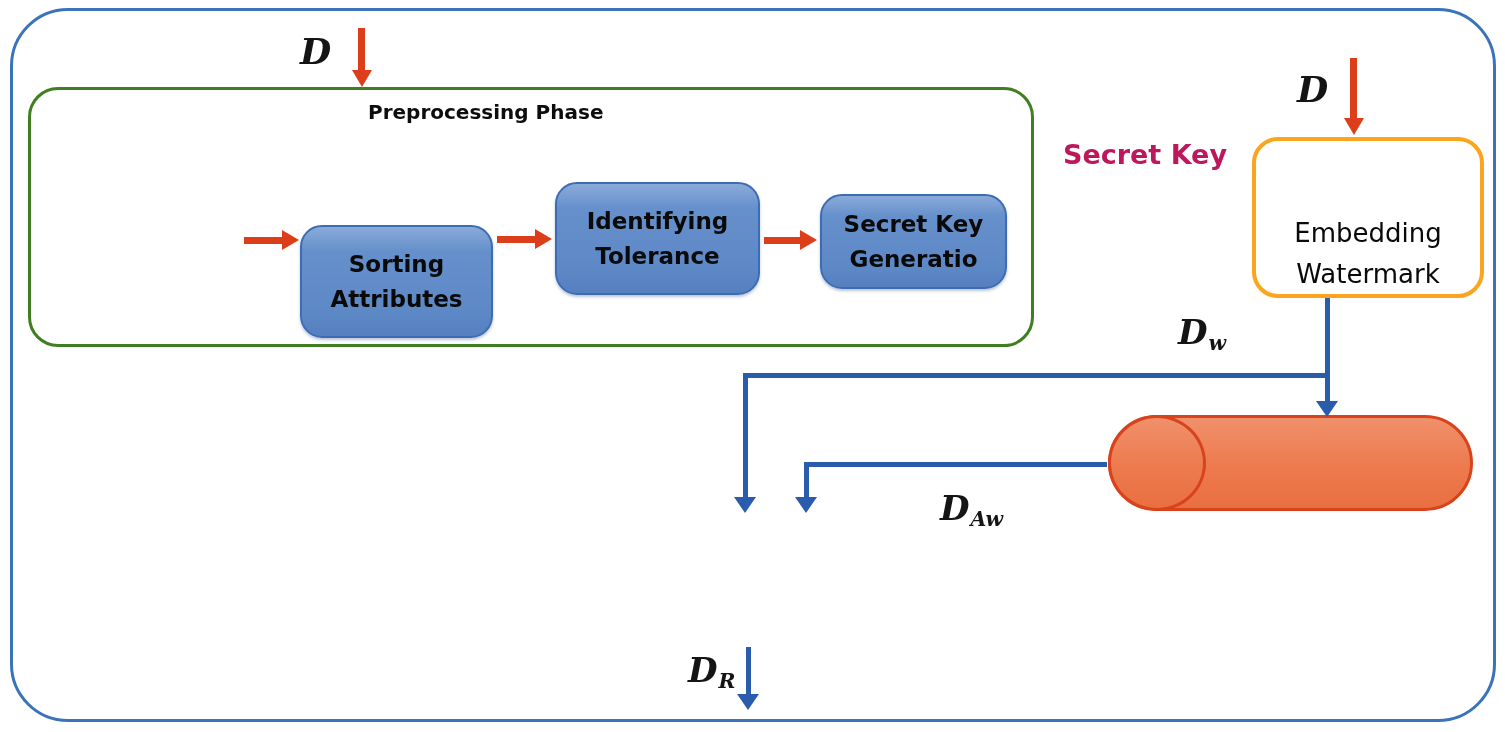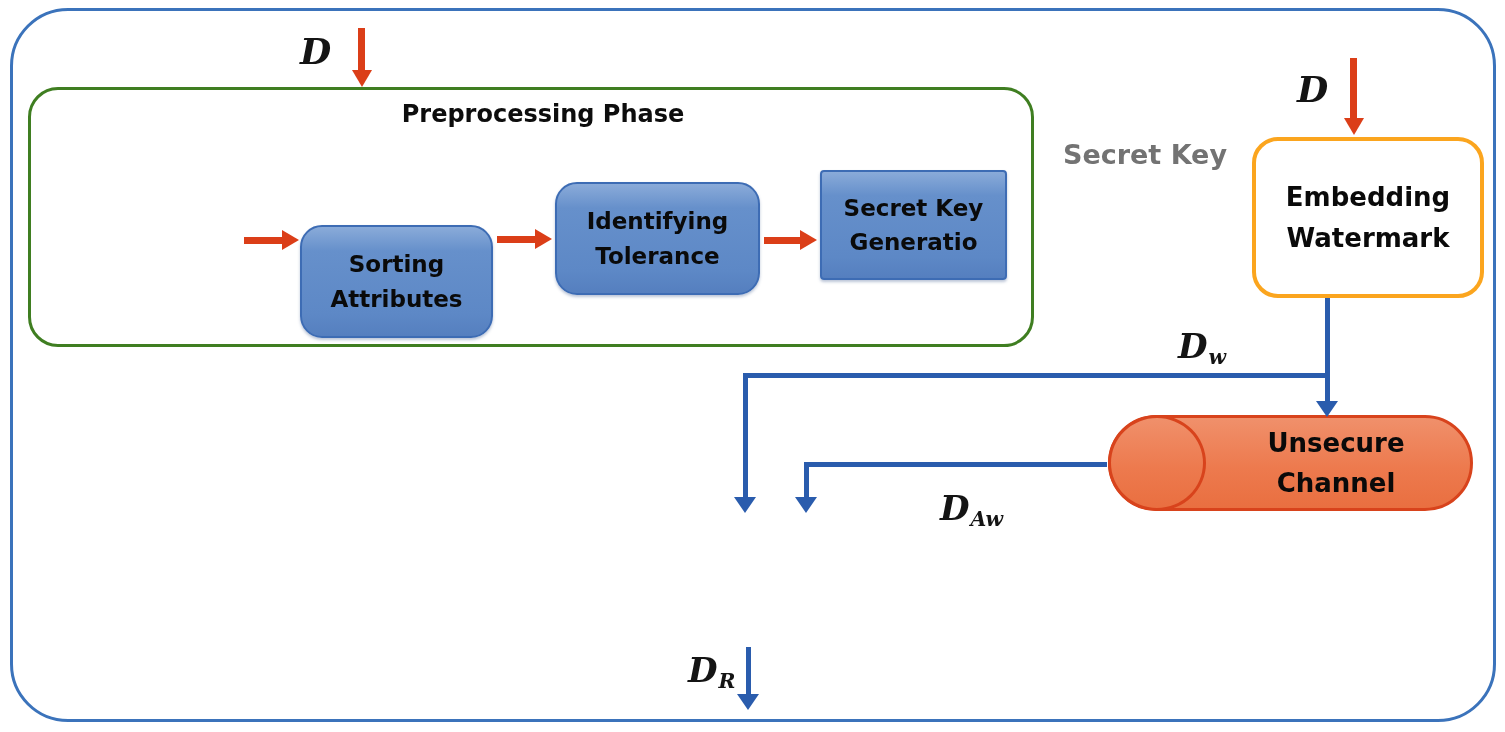--- a/index.html
+++ b/index.html
@@ -16,49 +16,49 @@
   .outer-frame{
     left:10px;top:8px;width:1486px;height:714px;
     border:3px solid #3B73BB;border-radius:58px;
   }
   .green-frame{
     left:28px;top:87px;width:1006px;height:260px;
     border:3px solid #3F7E21;border-radius:30px;
   }
   .pp-title{
     left:368px;top:100px;width:350px;
-    text-align:center;font-size:24px;font-weight:bold;color:#0d0d0d;
+    text-align:left;font-size:20px;font-weight:bold;color:#0d0d0d;
   }
 
   
   .step{
     background:linear-gradient(180deg,#8aabd9 0%,#6690cb 22%,#5d88c6 80%,#557fbf 100%);
     border:2px solid #3d6cb4;
     color:#0a0a0a;font-weight:bold;font-size:23px;line-height:1.5;
     display:flex;align-items:center;justify-content:center;text-align:center;
     box-shadow:0 2px 3px rgba(60,90,140,.35);
   }
   .step-1{left:52px;top:178px;width:188px;height:112px;border-radius:2px;}
   .step-2{left:300px;top:180px;width:193px;height:113px;border-radius:22px;margin-top:45px;}
   .step-3{left:555px;top:182px;width:205px;height:113px;border-radius:22px;}
-  .step-4{left:820px;top:170px;width:187px;height:110px;border-radius:4px;}
+  .step-4{left:820px;top:194px;width:187px;height:95px;border-radius:22px;}
 
   
   .rshaft{background:#DB3E18;}
   .rhead-right{width:0;height:0;border-top:10px solid transparent;border-bottom:10px solid transparent;border-left:17px solid #DB3E18;}
   .rhead-down{width:0;height:0;border-left:10px solid transparent;border-right:10px solid transparent;border-top:17px solid #DB3E18;}
 
   
   .bline{background:#2A5CAD;}
   .bhead-down{width:0;height:0;border-left:11px solid transparent;border-right:11px solid transparent;border-top:16px solid #2A5CAD;}
 
   
   .node{
-    background:#ffffff;color:#0a0a0a;font-weight:bold;font-size:26px;line-height:1.55;
-    display:flex;align-items:center;justify-content:center;text-align:center;
+    background:#ffffff;color:#0a0a0a;font-weight:normal;font-size:26px;line-height:1.55;
+    display:flex;align-items:flex-end;justify-content:center;text-align:center;
   }
   .embedding{left:1252px;top:137px;width:232px;height:161px;border:4px solid #FBA51E;border-radius:26px;}
   .detection{left:612px;top:513px;width:260px;height:134px;border:3px solid #E8501C;border-radius:26px;z-index:2;}
 
   
   .channel-body{
     left:1108px;top:415px;width:365px;height:96px;border-radius:48px;
     border:3px solid #D8431C;
     background:linear-gradient(180deg,#F0906B 0%,#ED7A4E 55%,#E96F40 100%);
     z-index:2;
@@ -69,30 +69,30 @@
     background:linear-gradient(180deg,#F0906B 0%,#ED7A4E 55%,#E96F40 100%);
     z-index:3;
   }
   .channel-label{
     left:1206px;top:415px;width:260px;height:96px;
     display:flex;align-items:center;justify-content:center;text-align:center;
     font-weight:bold;font-size:26px;line-height:1.55;color:#0a0a0a;z-index:4;
   }
 
   
-  .plain-label{font-weight:bold;color:#737373;}
+  .plain-label{font-weight:bold;color:#be185d;}
   .secret-key{left:1045px;top:139px;width:200px;text-align:center;font-size:27px;}
   .math{
     font-family:"DejaVu Serif", serif;font-style:italic;font-weight:600;
     font-size:36px;color:#141414;
   }
   .math .sub{font-size:0.6em;font-weight:700;position:relative;top:0.28em;margin-left:1px;}
   .lbl-d-left{left:300px;top:30px;}
   .lbl-d-right{left:1297px;top:68px;}
-  .lbl-dw{left:1178px;top:326px;font-size:34px;}
+  .lbl-dw{left:1178px;top:312px;font-size:34px;}
   .lbl-daw{left:940px;top:488px;font-size:34px;}
   .lbl-dr{left:688px;top:650px;font-size:34px;}
 
   .z1{z-index:1;} .z3{z-index:3;}
 </style>
 </head>
 <body>
 
 <div id="canvas">
 
@@ -142,16 +142,15 @@
 
   <div class="abs bline z1" style="left:807px;top:462px;width:300px;height:5px;"></div>
   <div class="abs bline z1" style="left:804px;top:462px;width:5px;height:35px;"></div>
   <div class="abs bhead-down z3" style="left:795px;top:497px;"></div>
 
   <div class="abs bline" style="left:746px;top:647px;width:5px;height:47px;"></div>
   <div class="abs bhead-down" style="left:737px;top:694px;"></div>
 
   <div class="abs channel-body"></div>
   <div class="abs channel-cap"></div>
-  <div class="abs channel-label">Unsecure Channel</div>
 
 
 </div>
 
 </body></html>

